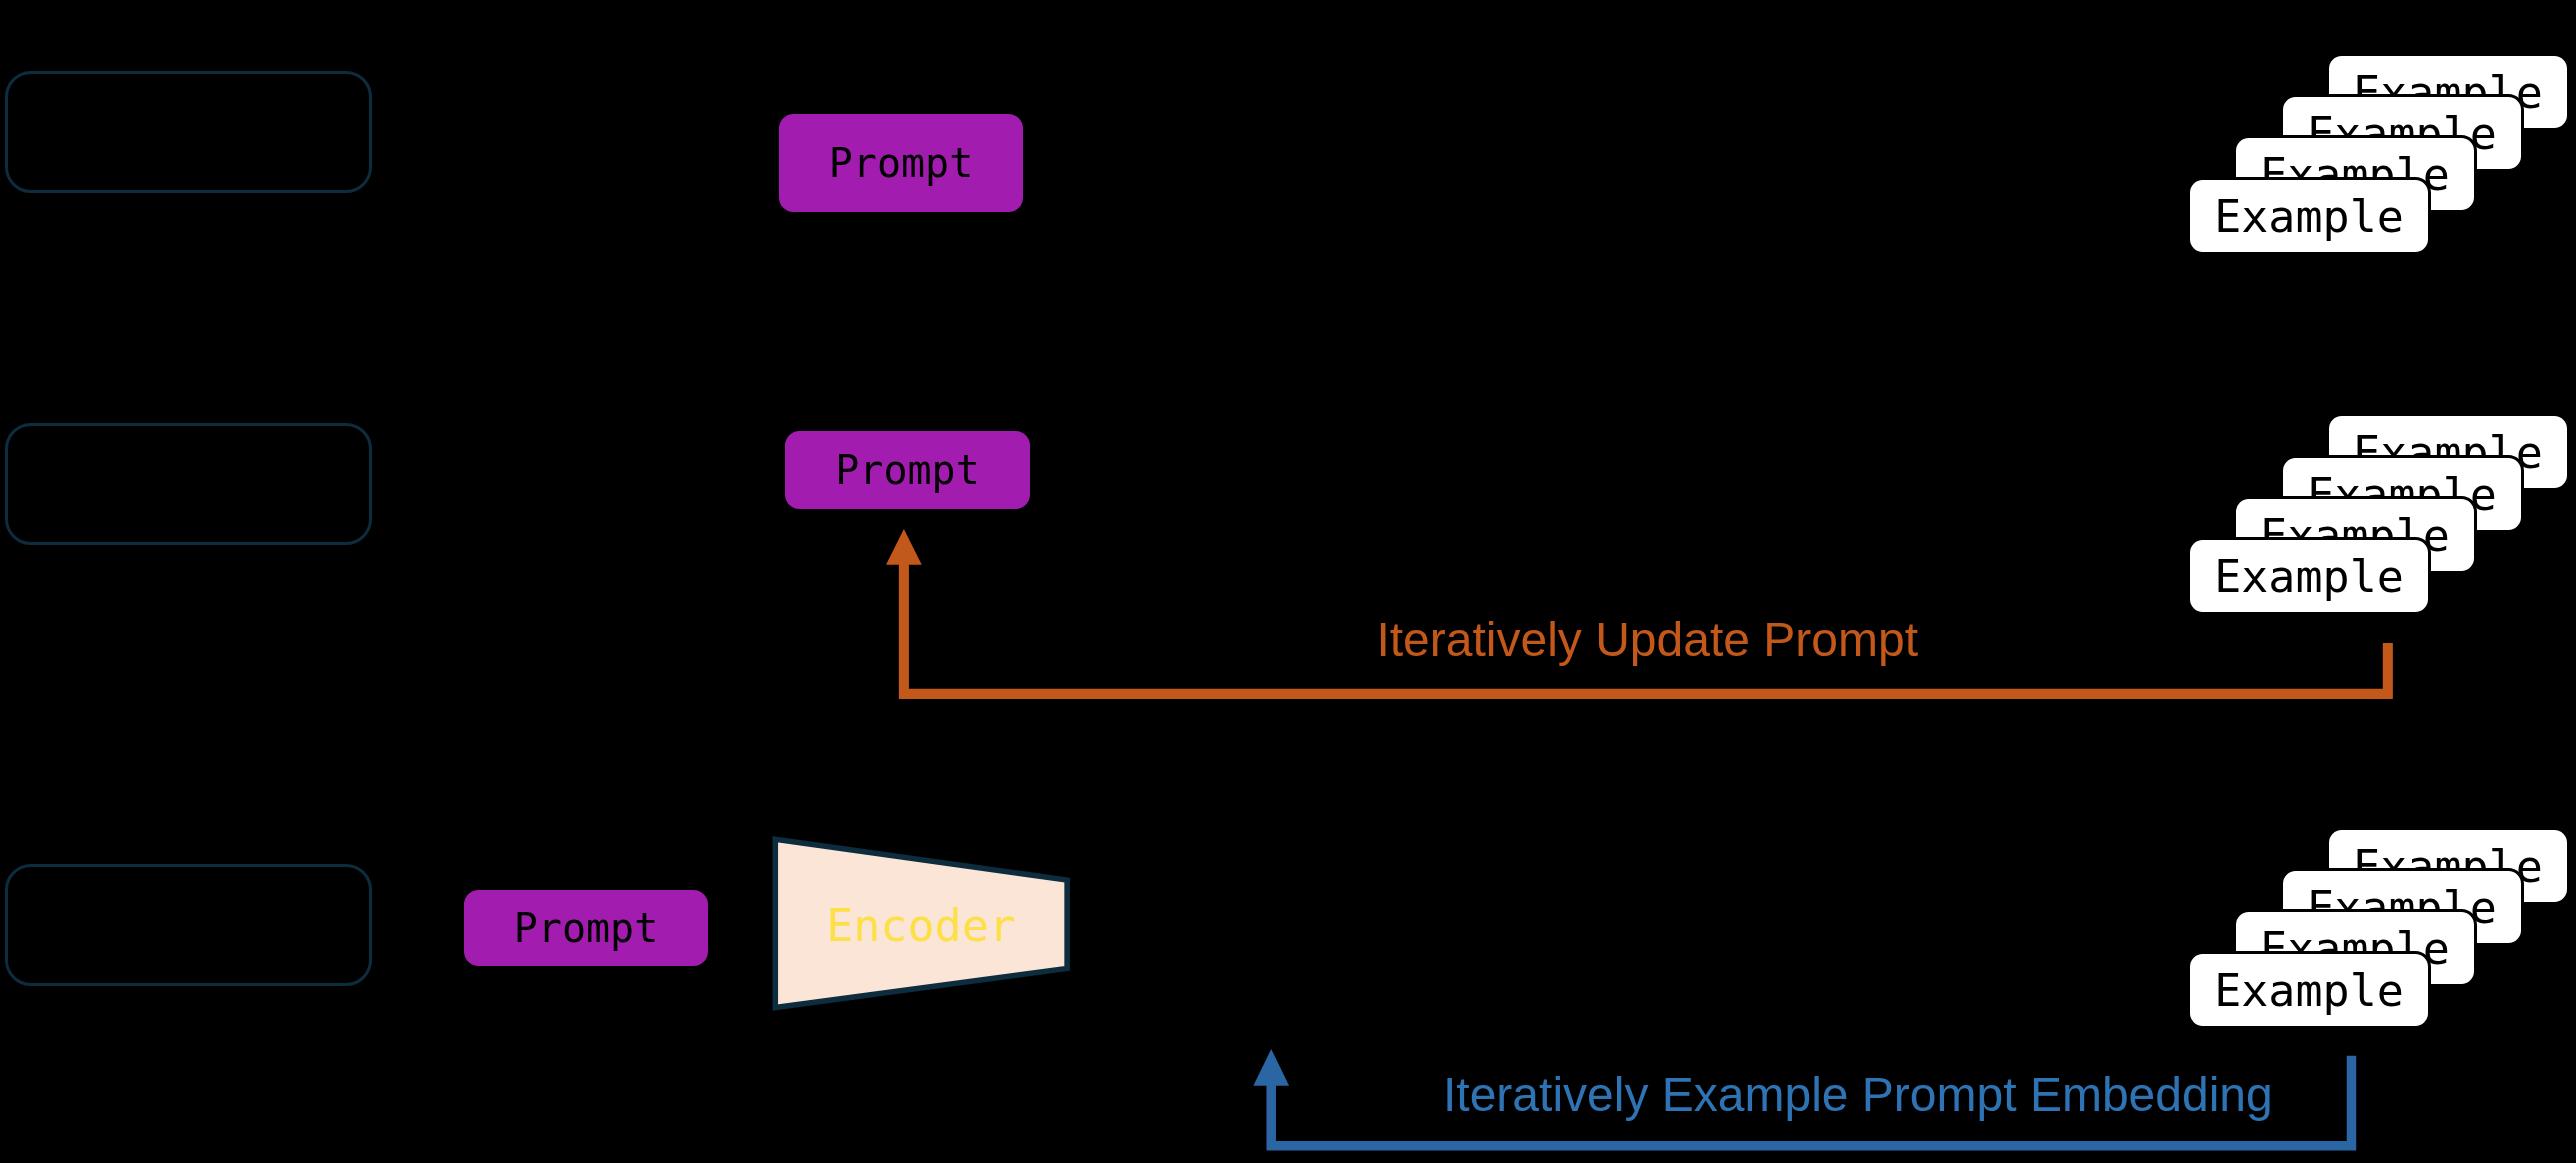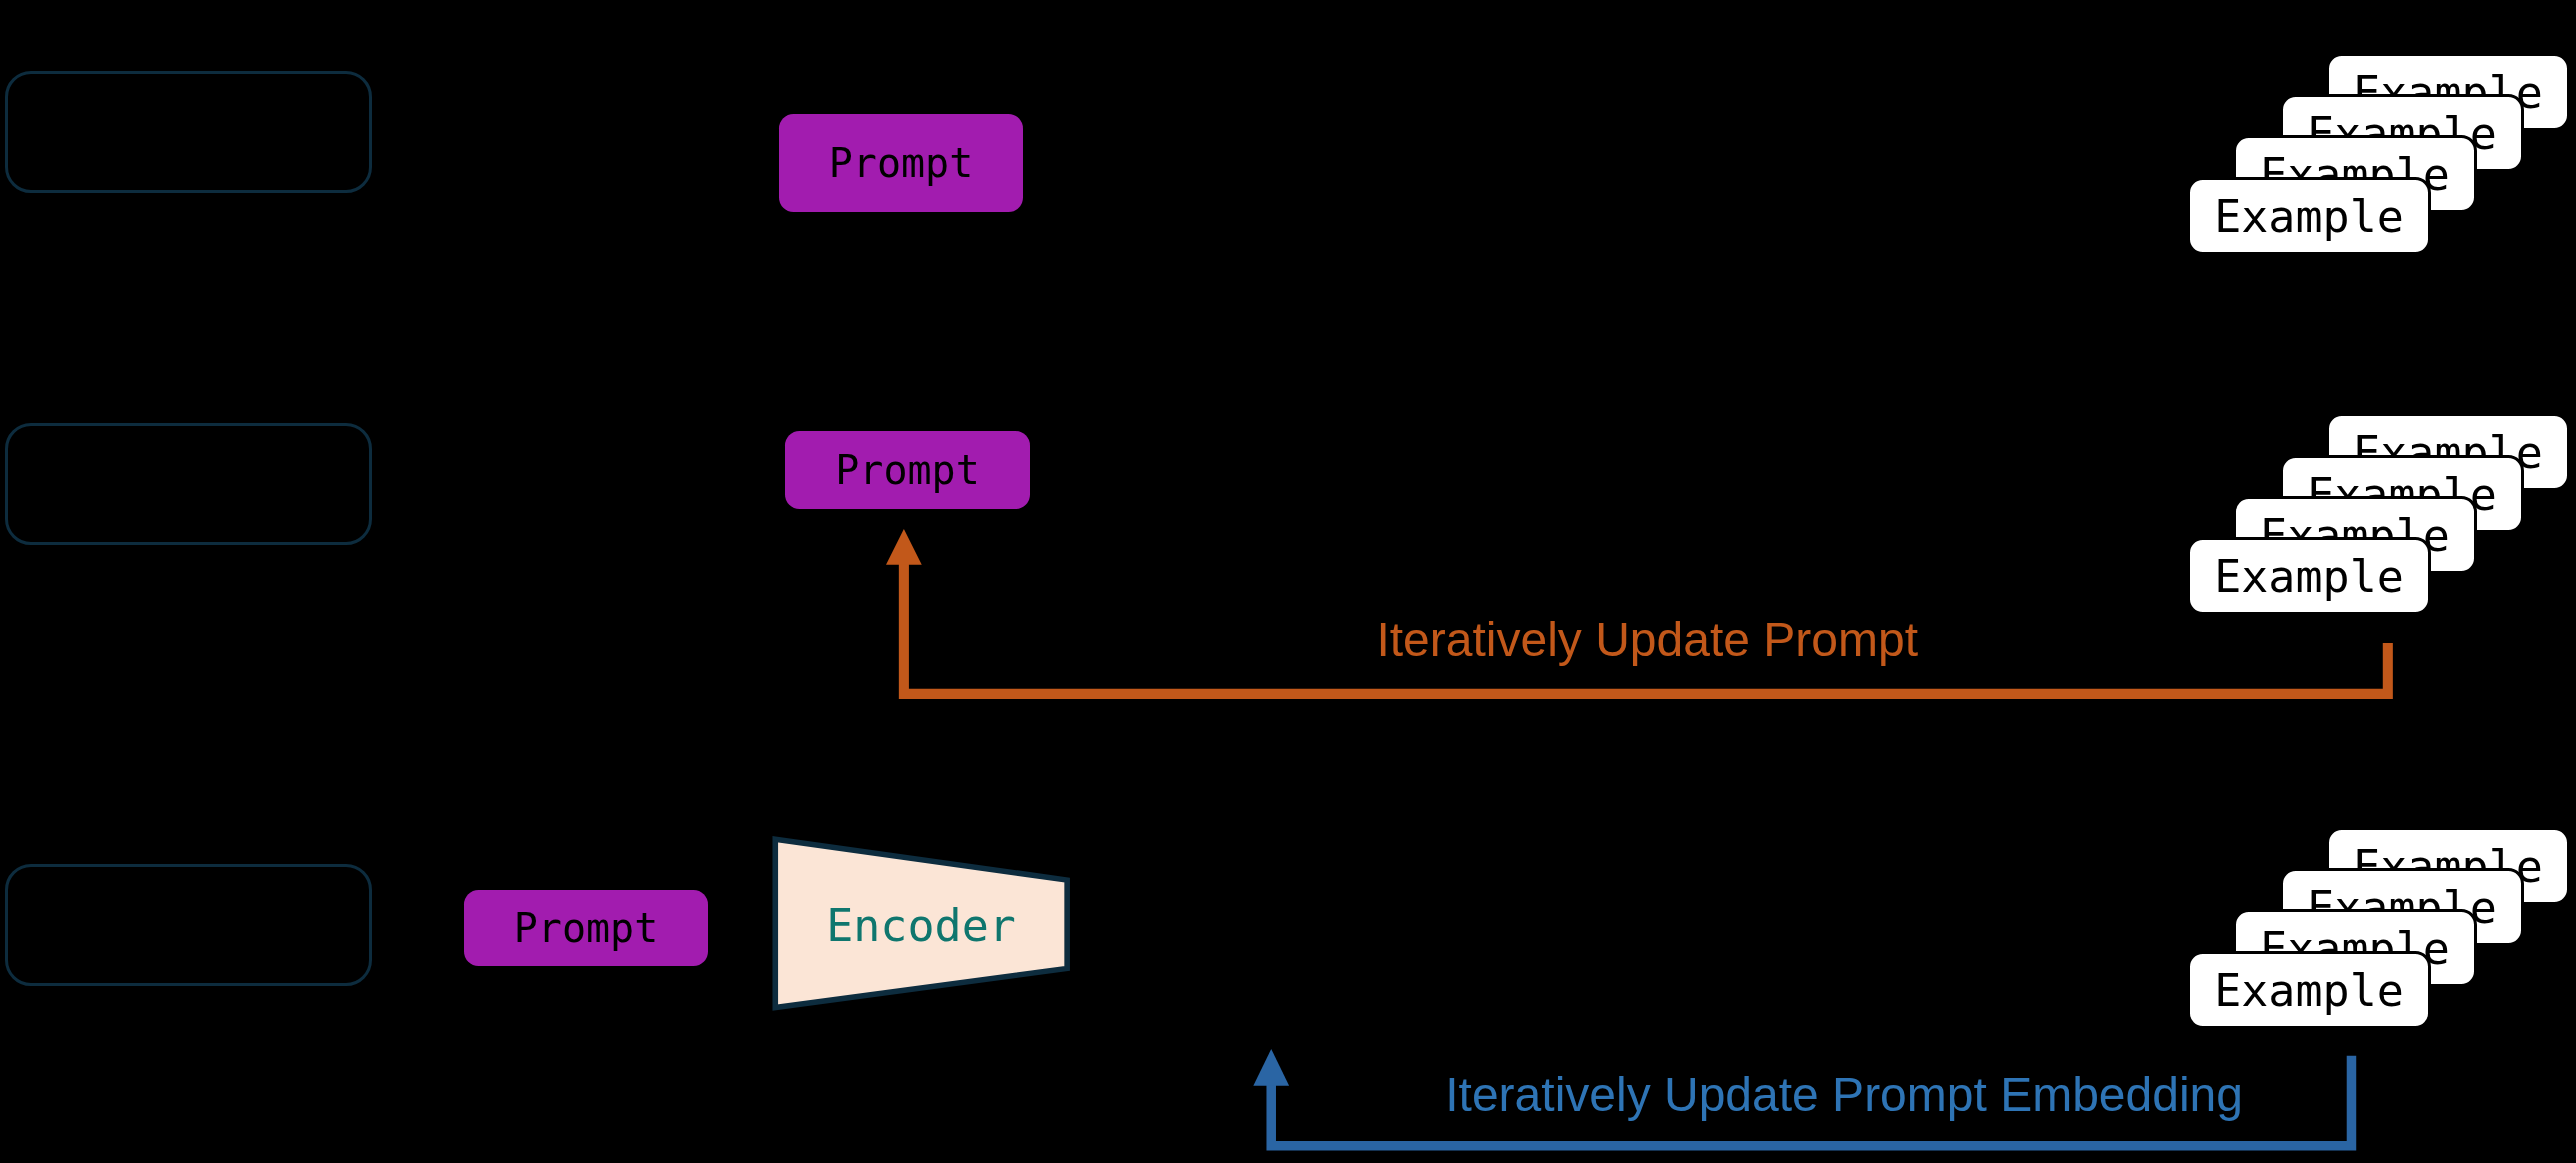--- a/index.html
+++ b/index.html
@@ -16,21 +16,21 @@
     display:flex;align-items:center;justify-content:center;
     font-family:"DejaVu Sans Mono",monospace;font-size:40px;
   }
   .card{
     position:absolute;width:244px;height:78px;box-sizing:border-box;
     background:#ffffff;border:3.4px solid #000;border-radius:15.7px;color:#000;
     display:flex;align-items:center;justify-content:center;
     font-family:"DejaVu Sans Mono",monospace;font-size:45px;
   }
   .encoder-text{
-    position:absolute;left:775px;top:892px;width:292px;height:67px;color:#0f766e;
+    position:absolute;left:775px;top:892px;width:292px;height:67px;color:#fde047;
     display:flex;align-items:center;justify-content:center;
     font-family:"DejaVu Sans Mono",monospace;font-size:45px;
   }
   .arrow-label{
     position:absolute;font-family:"Liberation Sans",sans-serif;
     font-size:48px;line-height:1.1;text-align:right;white-space:nowrap;
   }
   .orange-label{left:1359px;top:614px;width:559px;color:#c2581a;}
   .blue-label{left:1443px;top:1069px;width:800px;color:#2e74b5;}
   .arrows{position:absolute;left:0;top:0;width:2576px;height:1163px;pointer-events:none;}
@@ -77,16 +77,16 @@
   <svg class="arrows" viewBox="0 0 4606 2080" width="2576" height="1163">
 
     <path d="M4270,1150 L4270,1241 L1616,1241 L1616,1008" fill="none" stroke="#c2581a" stroke-width="18"></path>
     <polygon points="1616,946 1584,1010 1648,1010" fill="#c2581a"></polygon>
 
     <path d="M4205,1888 L4205,2049 L2273,2049 L2273,1940" fill="none" stroke="#2a65a4" stroke-width="17"></path>
     <polygon points="2273,1876 2241,1942 2305,1942" fill="#2a65a4"></polygon>
   </svg>
 
   <div class="arrow-label orange-label">Iteratively Update Prompt</div>
-  <div class="arrow-label blue-label">Iteratively Update Prompt Embedding</div>
+  <div class="arrow-label blue-label">Iteratively Example Prompt Embedding</div>
 
 </div>
 
 
 </body></html>

